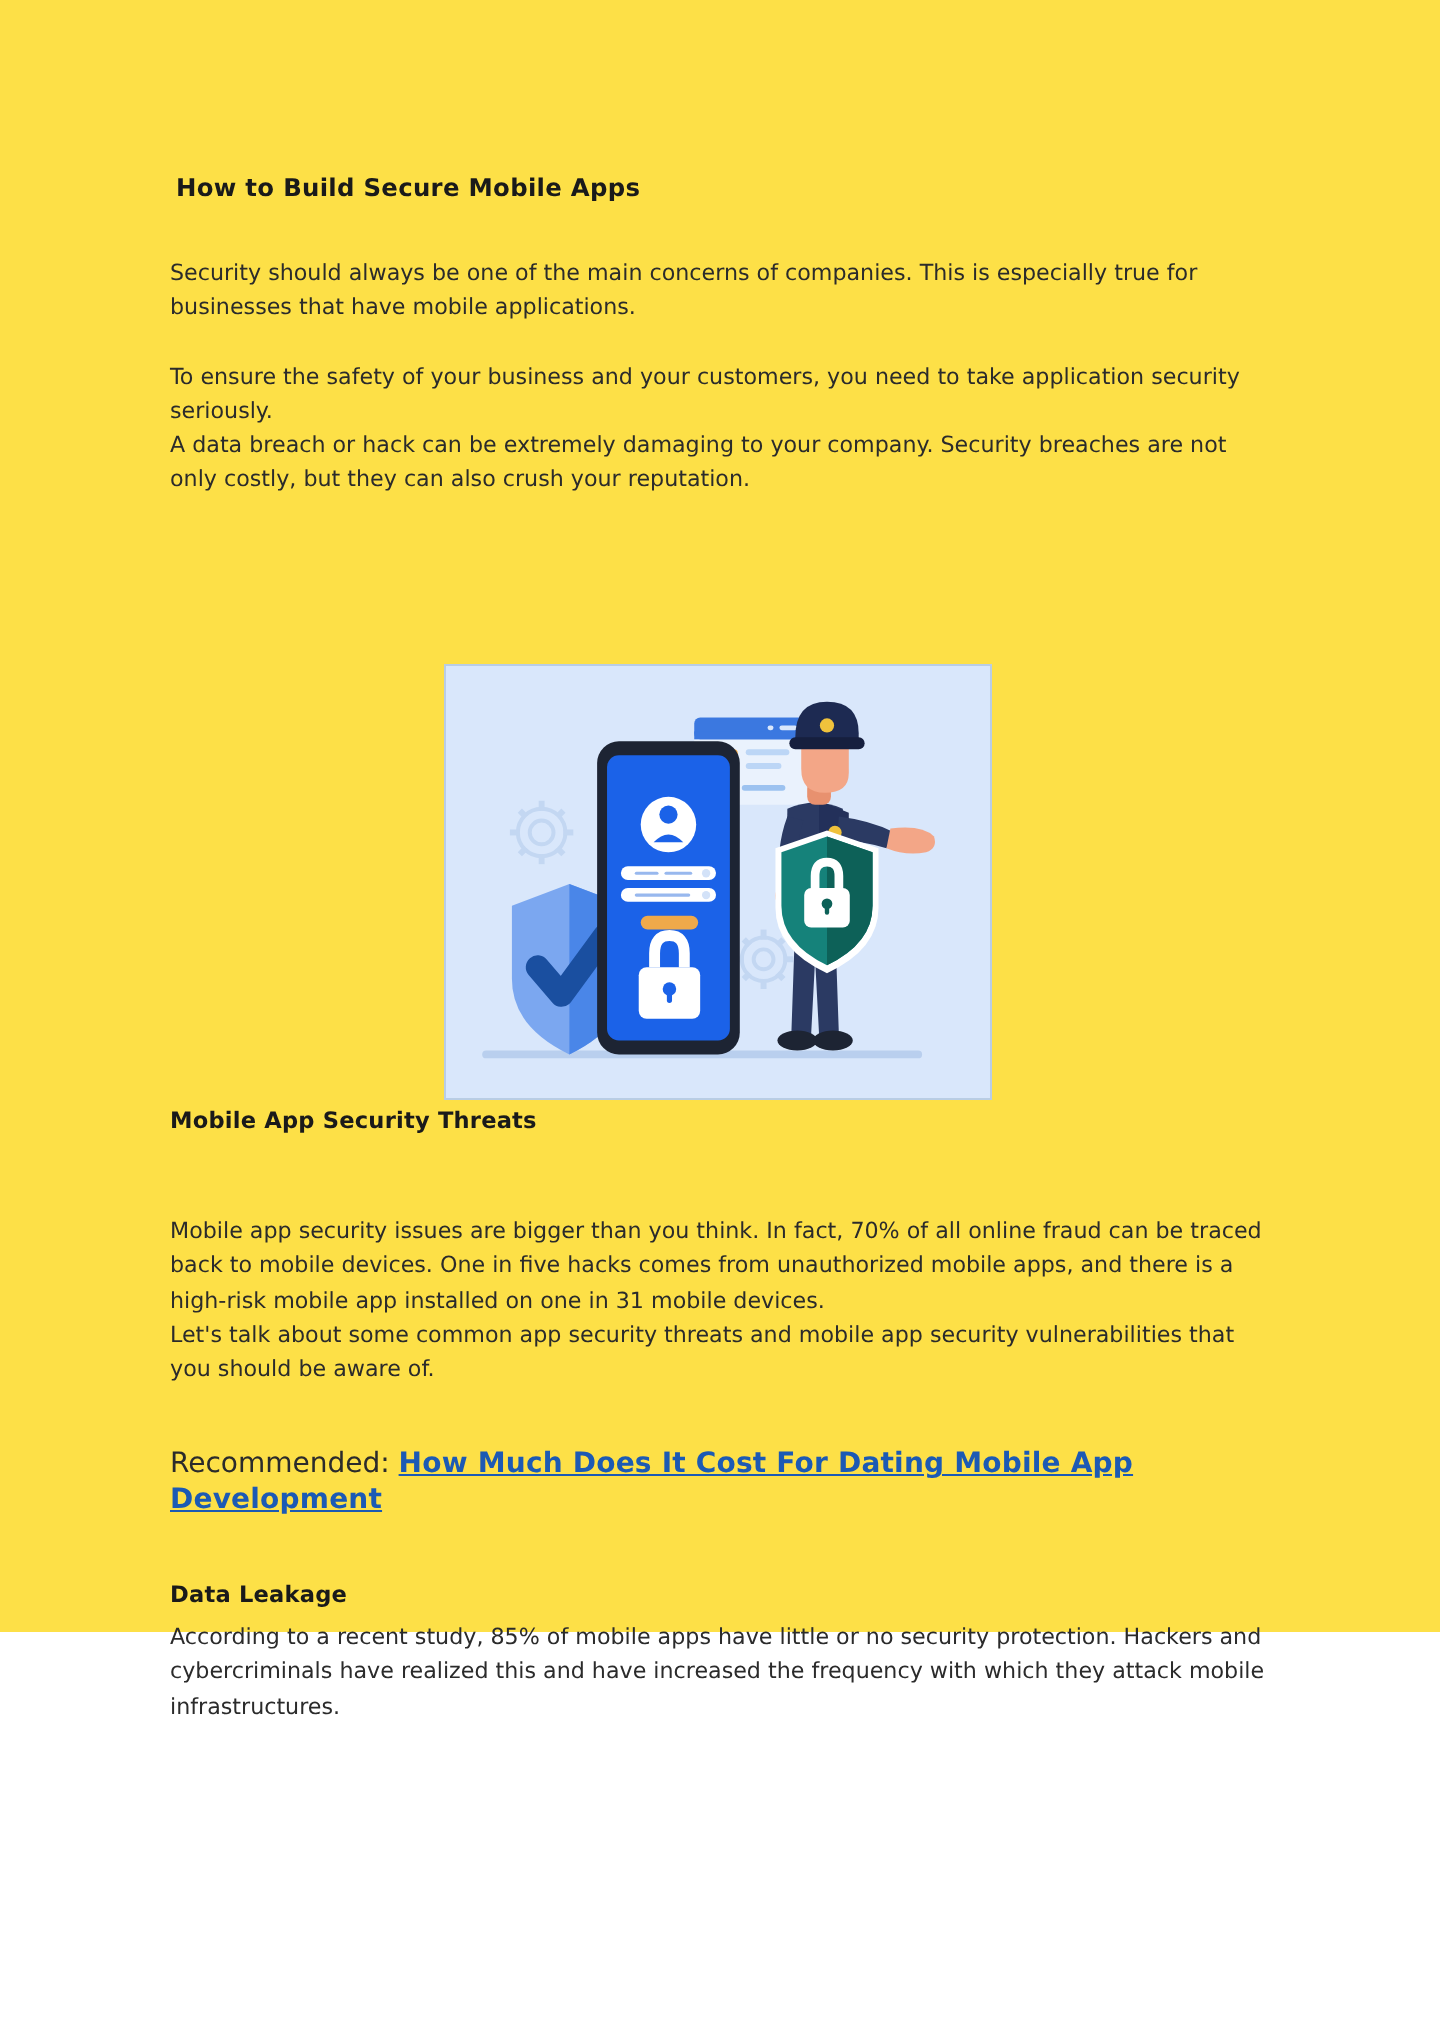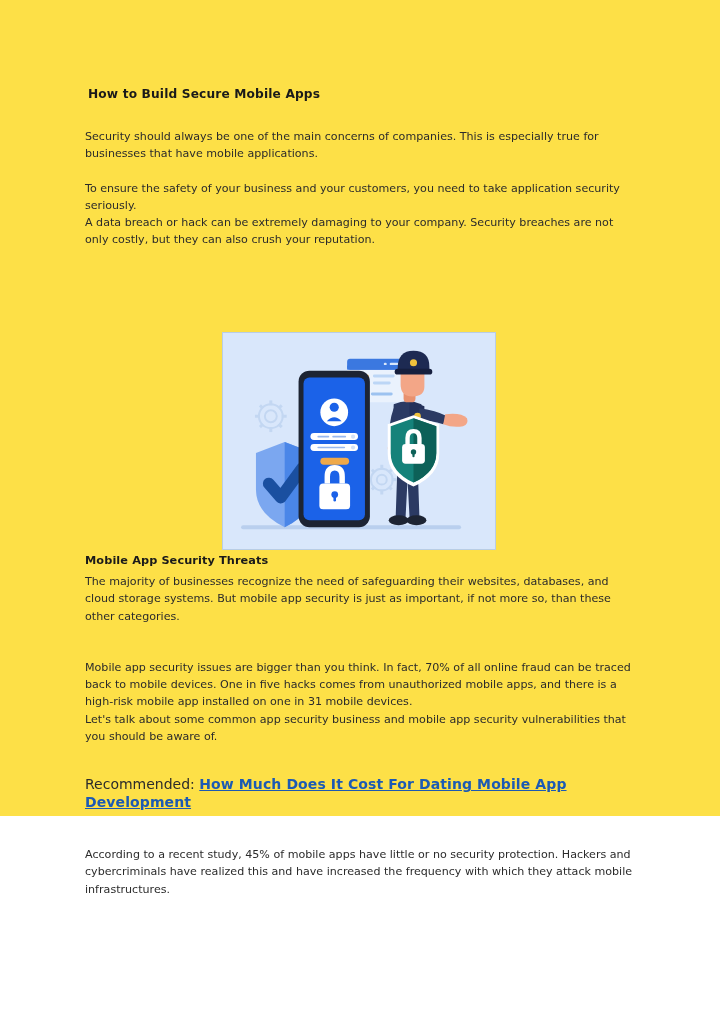--- a/index.html
+++ b/index.html
@@ -235,36 +235,36 @@
 
     </svg>
   </div>
 
   <div class="content" style="top: 553px;">
 
     <h2 class="sec-title">Mobile App Security Threats</h2>
 
     <div class="spacer-sm"></div>
 
-    <p class="para">The majority of businesses recognize the need of safeguarding their websites, databases, and cloud storage systems. But mobile app security is just as important, if not more so, than these other categories.</p>
 
     <div class="spacer-md"></div>
 
 
     <div class="spacer-md"></div>
 
     <p class="para">Mobile app security issues are bigger than you think. In fact, 70% of all online fraud can be traced back to mobile devices. One in five hacks comes from unauthorized mobile apps, and there is a high-risk mobile app installed on one in 31 mobile devices.</p>
-    <p class="para">Let's talk about some common app security business and mobile app security vulnerabilities that you should be aware of.</p>
+    <p class="para">Let's talk about some common app security threats and mobile app security vulnerabilities that you should be aware of.</p>
 
     <div class="spacer-md"></div>
 
     <p class="rec-line"><span>Recommended: </span><a class="rec-link" href="#">How Much Does It Cost For Dating Mobile App Development</a></p>
 
     <div class="spacer-md"></div>
 
+    <h2 class="sec-title">Data Leakage</h2>
 
     <div class="spacer-sm"></div>
 
-    <p class="para">According to a recent study, 45% of mobile apps have little or no security protection. Hackers and cybercriminals have realized this and have increased the frequency with which they attack mobile infrastructures.</p>
+    <p class="para">According to a recent study, 85% of mobile apps have little or no security protection. Hackers and cybercriminals have realized this and have increased the frequency with which they attack mobile infrastructures.</p>
 
   </div>
 
 </div>
 
 </body></html>

